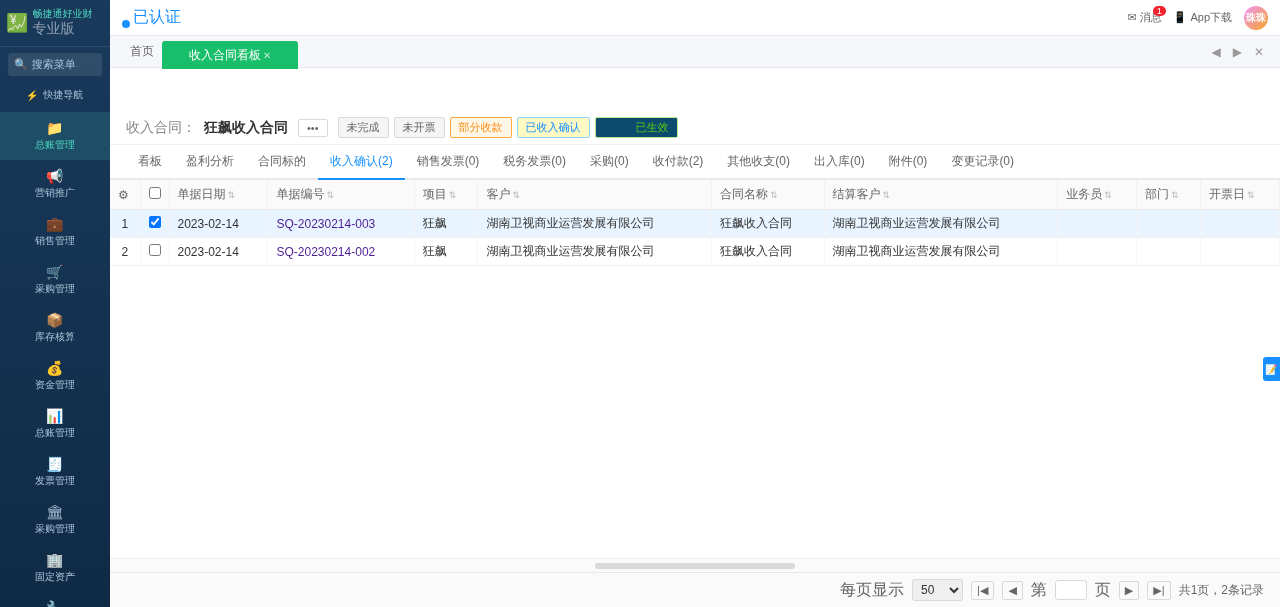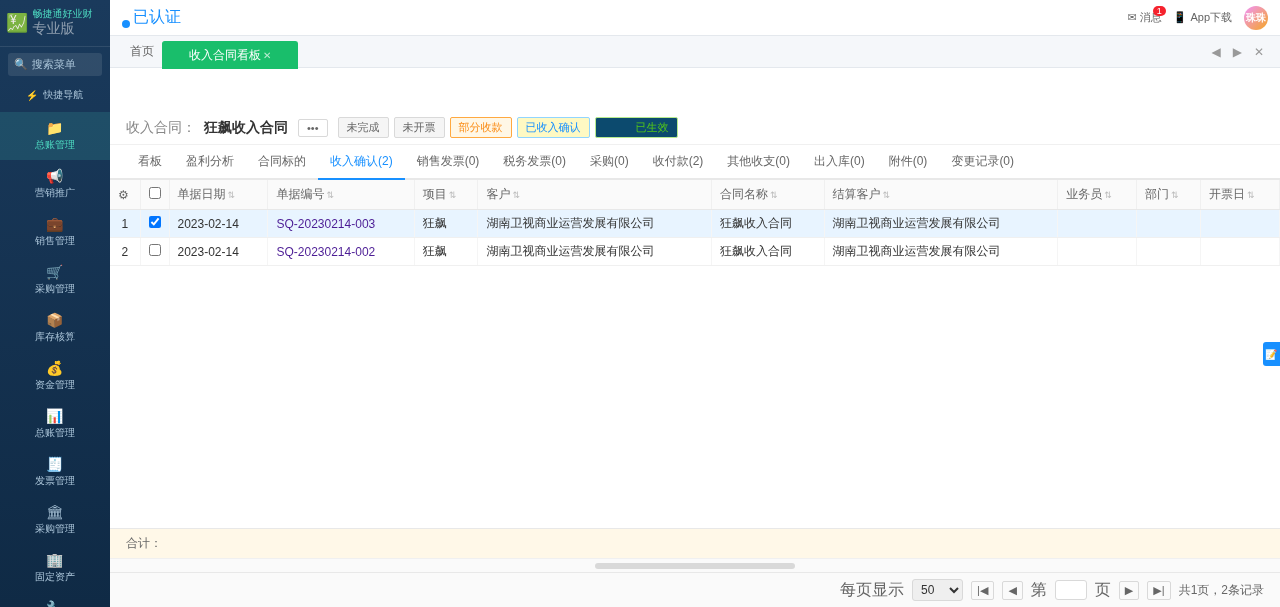--- a/index.html
+++ b/index.html
@@ -333,23 +333,20 @@
     <td>湖南卫视商业运营发展有限公司</td>
     <td></td>
     <td></td>
     <td></td>
   </tr>
           </tbody>
       </table>
       <div class="right-note">📝</div>
     </div>
 
-    <div class="table-footer">
-      <span class="footer-label">合计：</span>
-    </div>
 
     <div class="scroll-hint">
       <div class="scroll-thumb"></div>
     </div>
 
     <div class="pagination">
       <span class="page-size-label">每页显示</span>
       <select class="page-size-select">
         <option>50</option>
         <option>100</option>

